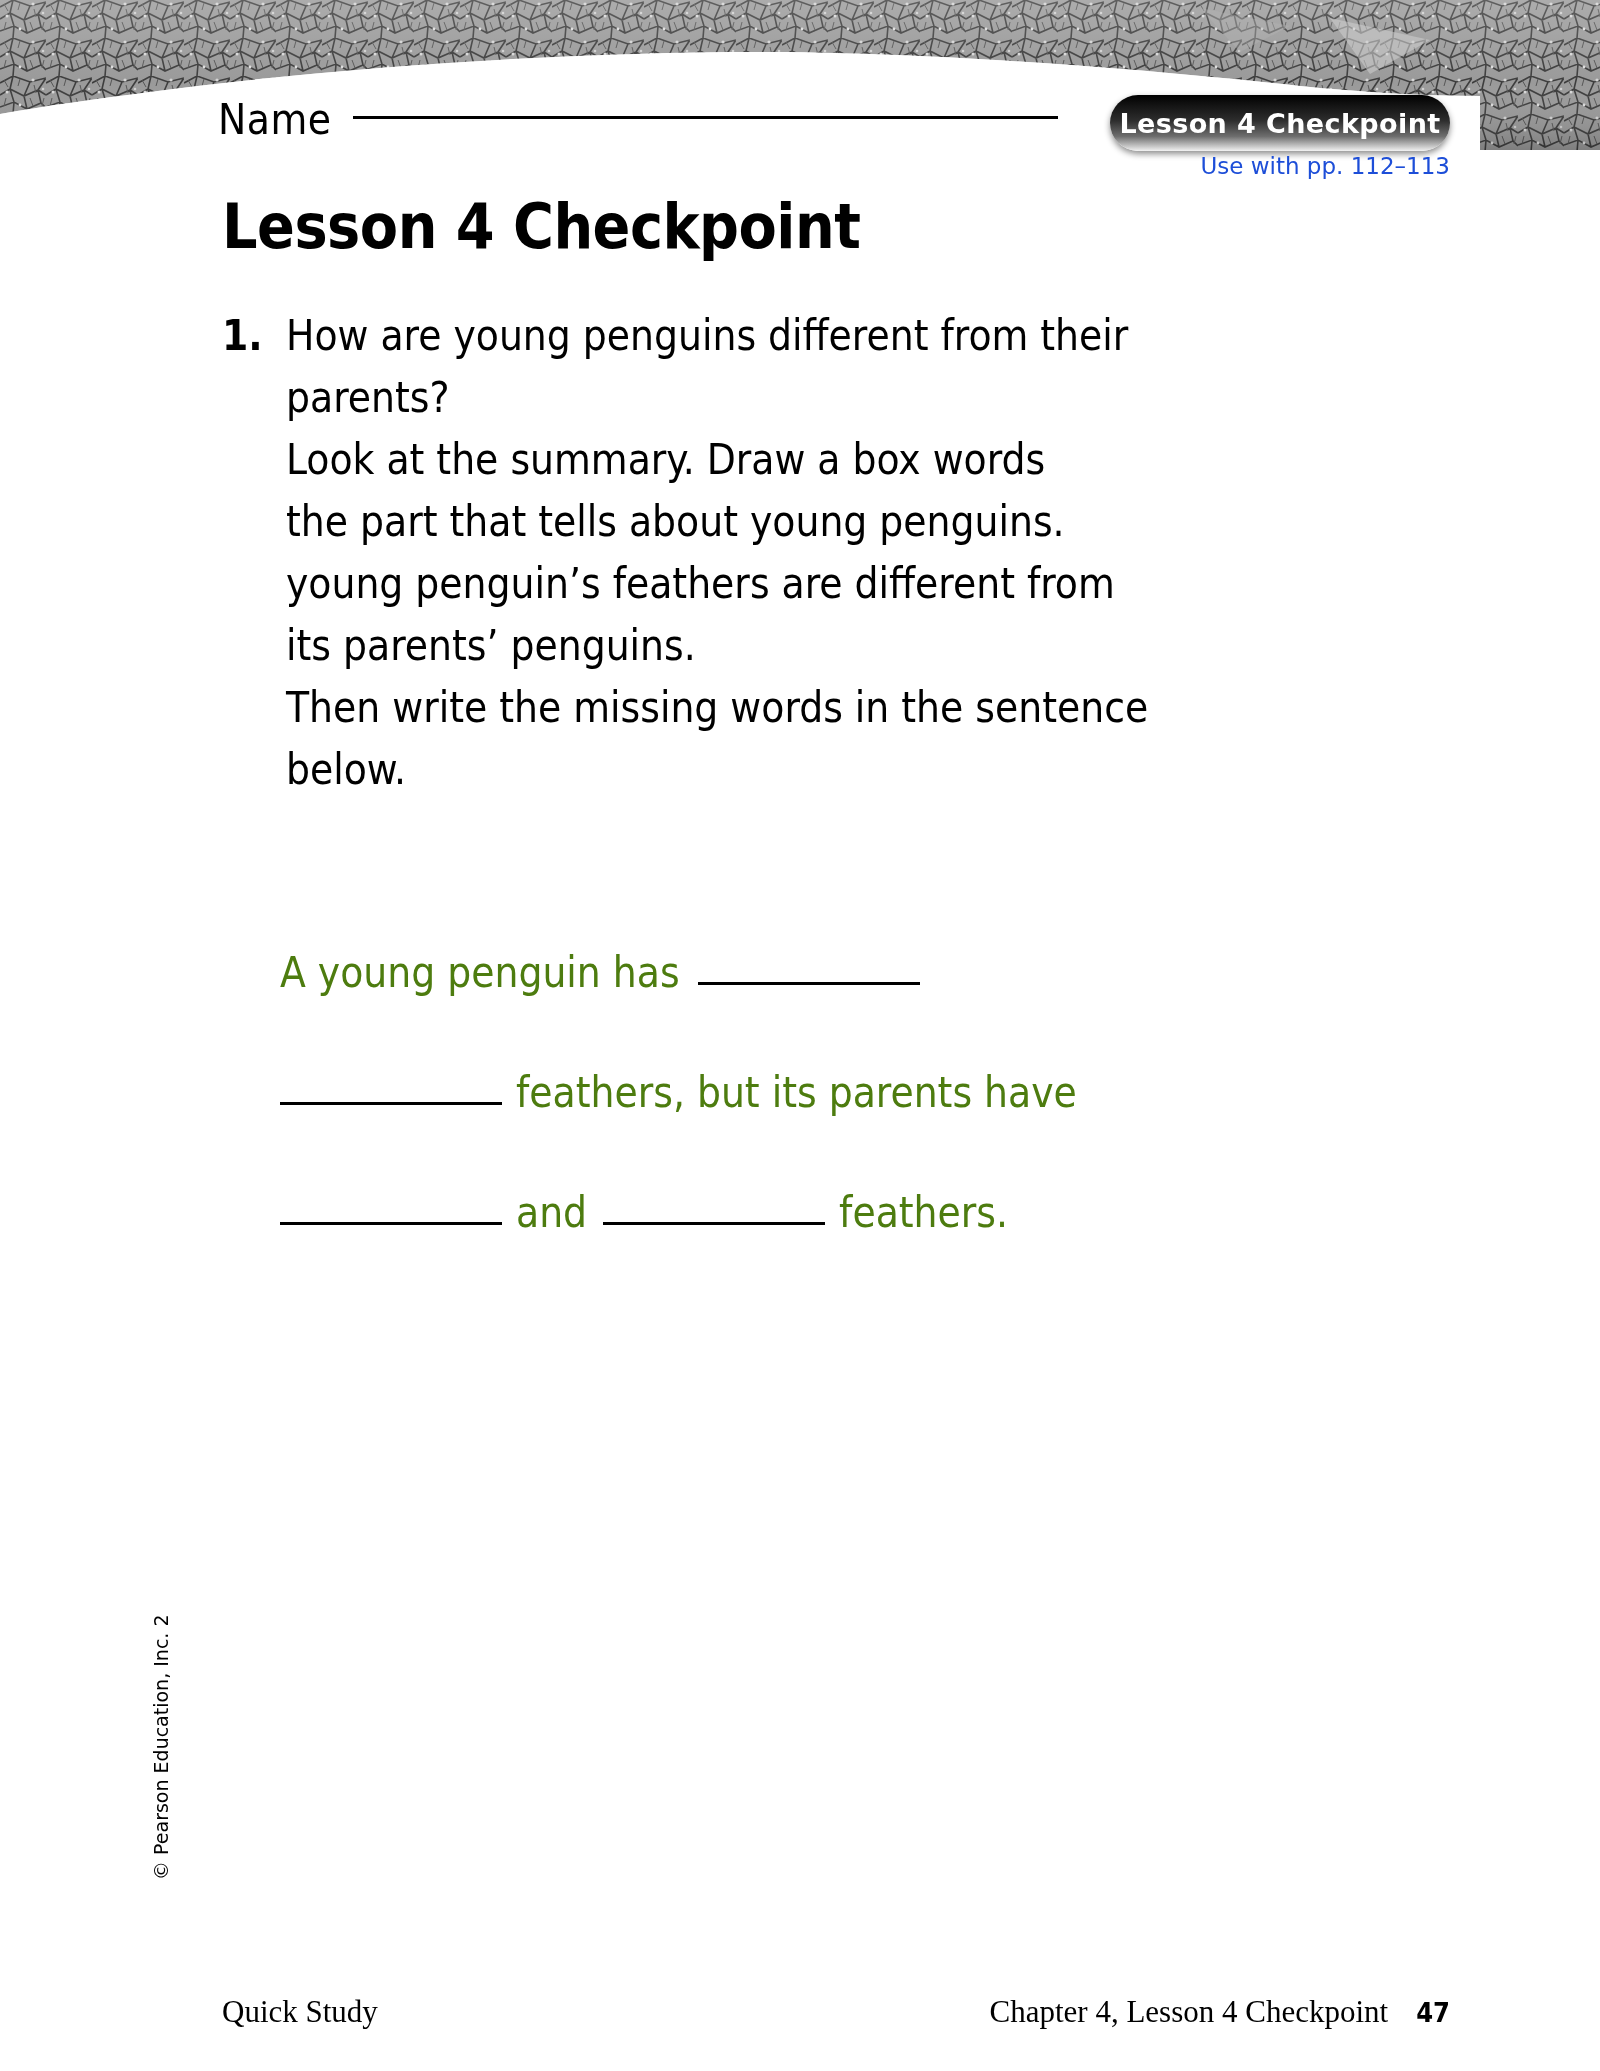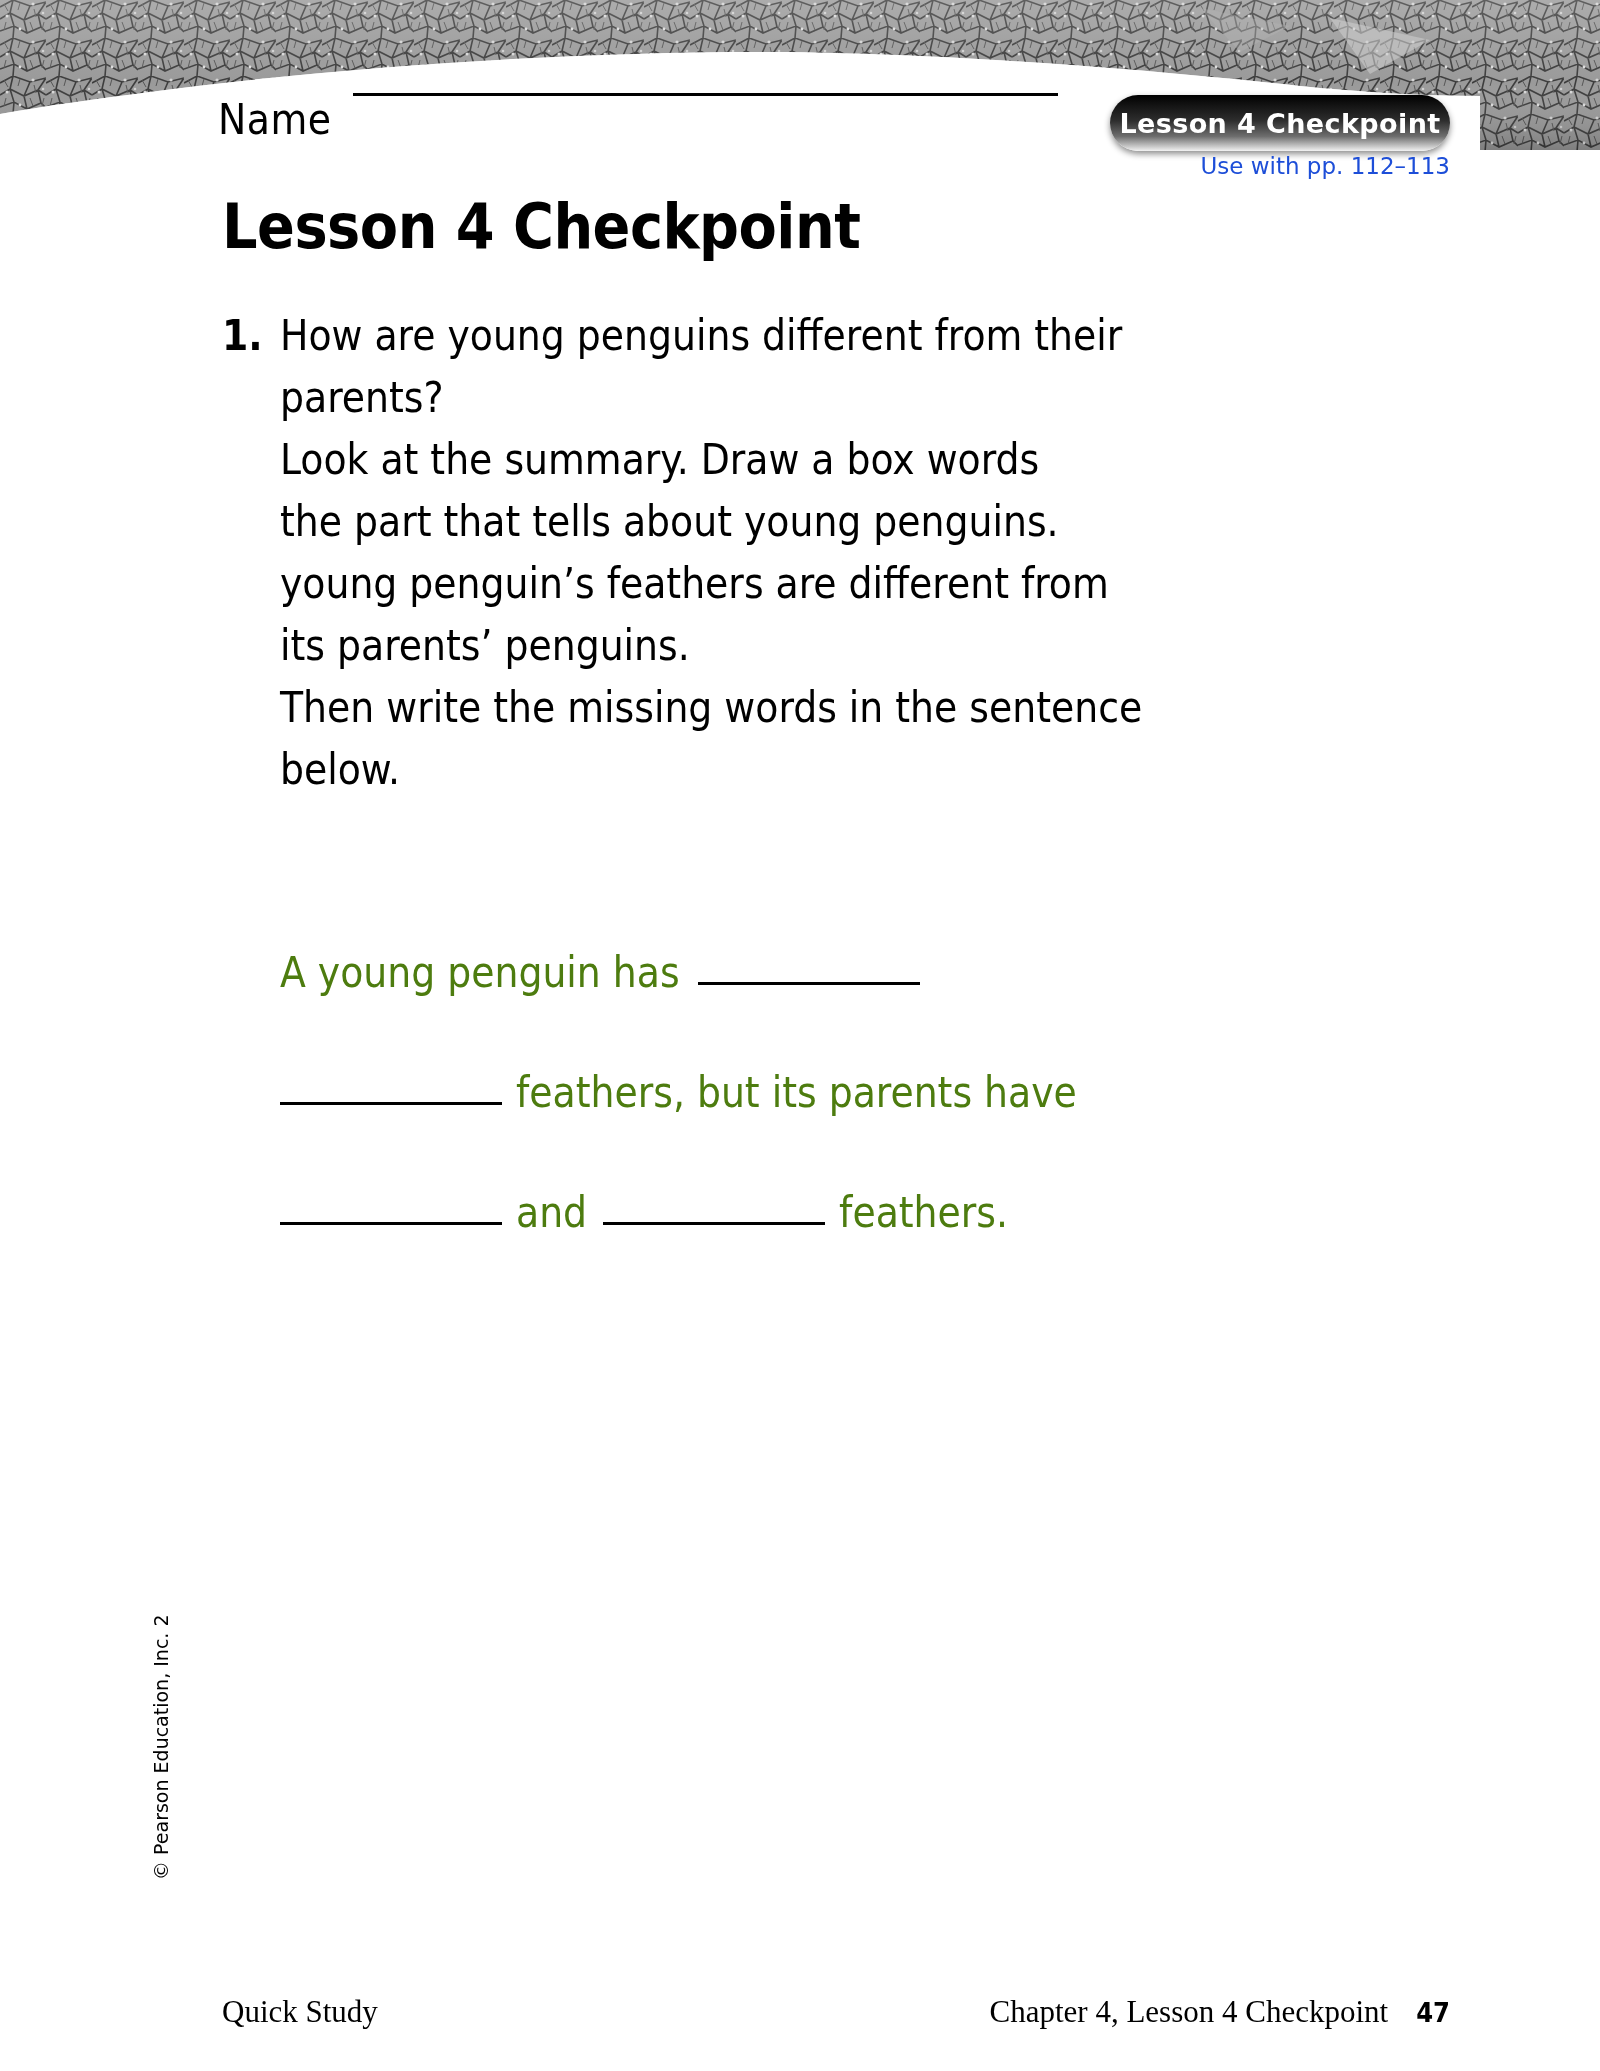--- a/index.html
+++ b/index.html
@@ -29,21 +29,21 @@
   .header-band svg {
     display: block;
   }
 
   
   .name-row {
     position: absolute;
     left: 218px;
     top: 95px;
     display: flex;
-    align-items: flex-start;
+    align-items: center;
     width: 840px;
   }
   .name-label {
     font-size: 42px;
     font-weight: 400;
     color: #000;
     letter-spacing: 0.5px;
     font-family: "DejaVu Sans", sans-serif;
     font-stretch: condensed;
     white-space: nowrap;
@@ -119,20 +119,21 @@
     font-weight: bold;
     font-family: "DejaVu Sans", sans-serif;
     font-stretch: condensed;
     color: #000;
     width: 58px;
     flex: 0 0 58px;
     line-height: 62px;
   }
   .q-body {
     flex: 1 1 auto;
+    margin-left: 6px;
   }
   .q-line {
     font-size: 42px;
     line-height: 62px;
     color: #000;
     font-family: "DejaVu Sans", sans-serif;
     font-stretch: condensed;
     white-space: nowrap;
   }
 

